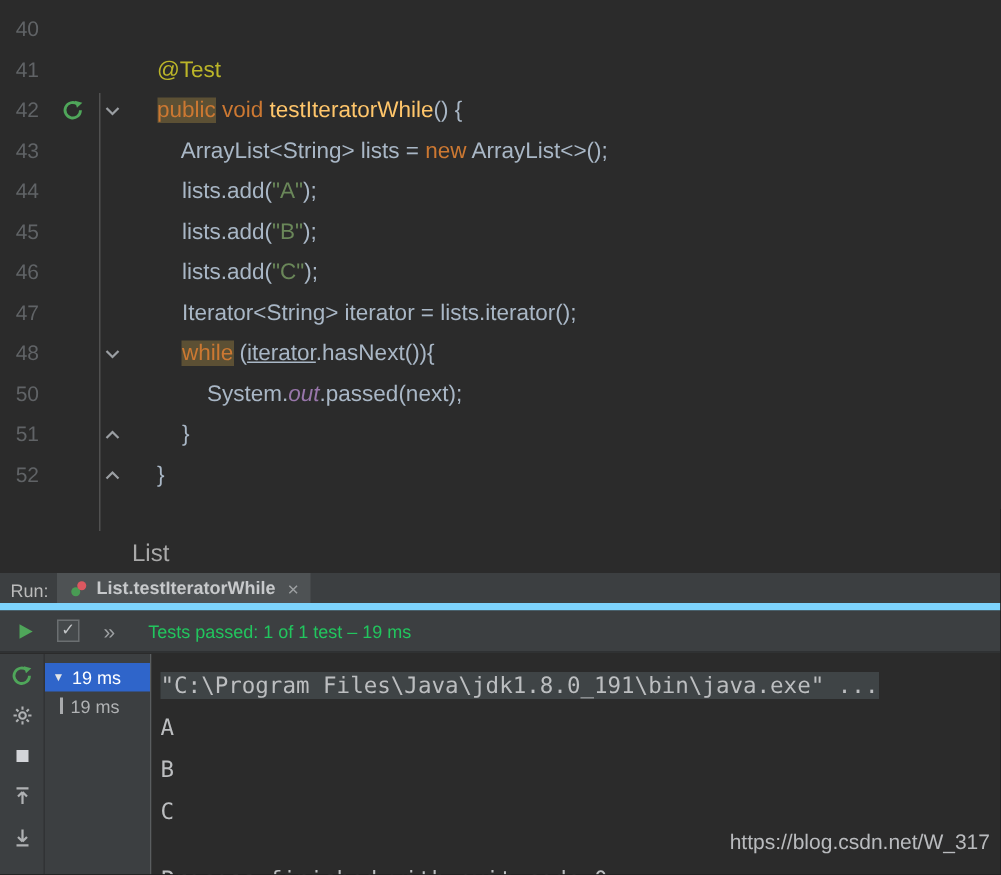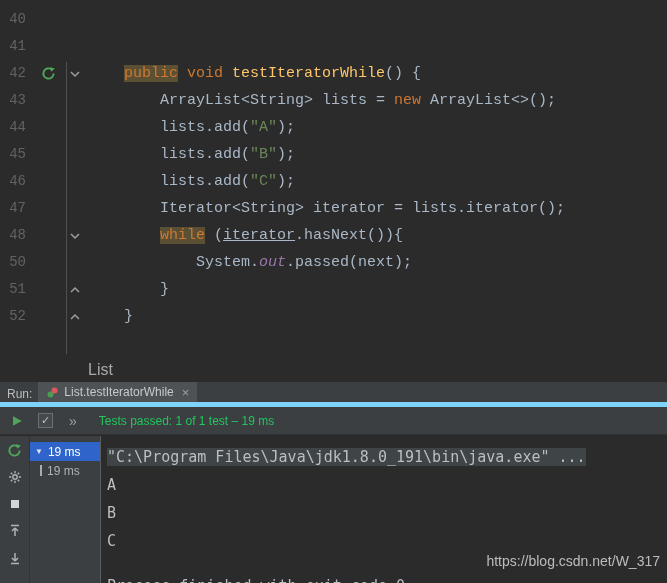--- a/index.html
+++ b/index.html
@@ -2,21 +2,21 @@
 <html><head>
 <meta charset="utf-8">
 <style>
   *{margin:0;padding:0;box-sizing:border-box;}
   html,body{background:#1e1e1e;}
   .page{position:relative;width:667px;height:583px;background:#2B2B2B;overflow:hidden;
         font-family:"Liberation Sans",sans-serif;}
 
   
   .editor{position:absolute;top:0;left:0;width:100%;height:358px;padding-top:6px;
-          font-family:Liberation Mono, monospace;font-size:15px;background:#2B2B2B;}
+          font-family:Liberation Sans, sans-serif;font-size:15px;background:#2B2B2B;}
   .fold-line{position:absolute;left:66px;top:62px;width:1px;height:292px;background:#515151;}
   .ed-line{display:flex;height:27px;line-height:27px;}
   .ln{flex:0 0 34px;text-align:right;padding-right:8px;color:#606366;font-size:14px;}
   .gut{flex:0 0 28px;display:flex;align-items:center;justify-content:center;}
   .gfold{flex:0 0 26px;}
   .code{white-space:pre;color:#A9B7C6;}
   .tok{white-space:pre;}
   .tok.kw{color:#CC7832;}
   .tok.ann{color:#BBB529;}
   .tok.method{color:#FFC66B;}
@@ -27,21 +27,21 @@
 
   
   .breadcrumb-bar{position:absolute;top:358px;left:0;width:100%;height:24px;line-height:24px;
                   padding-left:88px;color:#A9A9A9;font-size:16px;background:#2B2B2B;}
 
   
   .tabstrip{position:absolute;top:382px;left:0;width:100%;height:25px;background:#3C3F41;
             display:flex;align-items:stretch;border-bottom:5px solid #7dd3fc;}
   .run-label{line-height:24px;padding:0 6px 0 7px;color:#BBBBBB;font-size:12px;}
   .tab{display:flex;align-items:center;gap:5px;padding:0 8px;background:#4E5254;}
-  .tab-title{color:#C7C9CB;font-size:12px;}
+  .tab-title{color:#C7C9CB;font-size:12px;font-weight:bold;}
   .tab-close{color:#9DA0A2;font-size:13px;margin-left:3px;cursor:pointer;}
 
   
   .toolbar{position:absolute;top:407px;left:0;width:100%;height:28px;background:#3C3F41;
            display:flex;align-items:center;border-bottom:1px solid #2F3133;}
   .play{margin-left:11px;display:flex;}
   .checkbox{margin-left:15px;width:15px;height:15px;border:1px solid #6B6F71;background:#45494B;
             display:flex;align-items:center;justify-content:center;}
   .checkmark{color:#C2C5C7;font-size:11px;line-height:1;}
   .chev{margin-left:16px;color:#9DA0A2;font-size:14px;}
@@ -80,20 +80,21 @@
         <div class="ed-line">
           <span class="ln">40</span>
           <span class="gut"></span>
           <span class="gut gfold"></span>
           <span class="code"></span>
         </div>
         <div class="ed-line">
           <span class="ln">41</span>
           <span class="gut"></span>
           <span class="gut gfold"></span>
+          <span class="code"><span class="tok">    </span><span class="tok ann">@Test</span></span>
         </div>
         <div class="ed-line">
           <span class="ln">42</span>
           <span class="gut">
             <svg width="15" height="15" viewBox="0 0 16 16">
               <path d="M13.5 8a5.5 5.5 0 1 1-2.2-4.4" fill="none" stroke="#4FA65A" stroke-width="2"></path>
               <path d="M9.5 1.2 L14.8 2.6 L11 6.2 Z" fill="#4FA65A"></path>
             </svg>
           </span>
           <span class="gut gfold">

